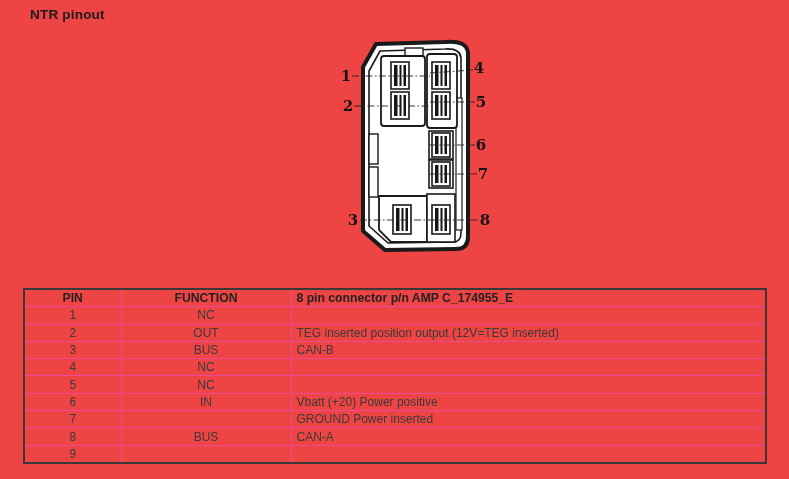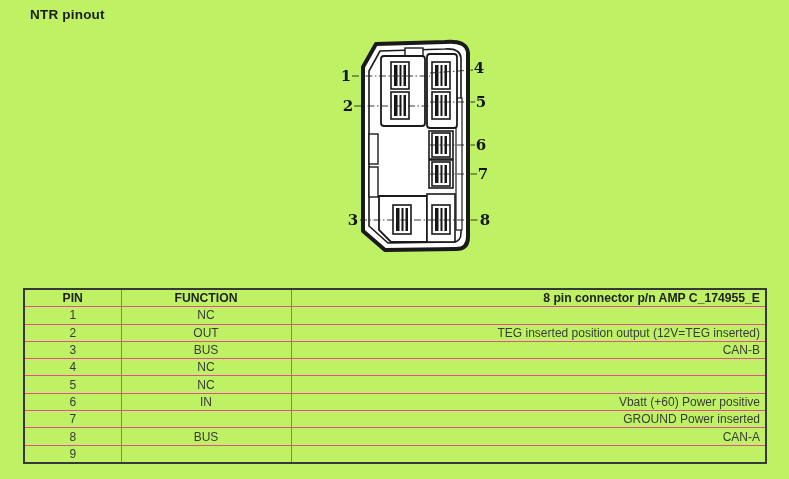--- a/index.html
+++ b/index.html
@@ -8,21 +8,21 @@
     background: #ffffff;
     width: 789px;
     height: 479px;
     overflow: hidden;
     font-family: "Liberation Sans", sans-serif;
   }
   .page {
     position: relative;
     width: 789px;
     height: 479px;
-    background: #bef264;
+    background: #ef4444;
   }
   .page-title {
     position: absolute;
     left: 30px;
     top: 7px;
     font-size: 13.5px;
     font-weight: bold;
     color: #1c1c1c;
     letter-spacing: 0.2px;
   }
@@ -57,21 +57,21 @@
     color: #3a3a3a;
     overflow: hidden;
     white-space: nowrap;
   }
   .pinout-table th {
     font-weight: bold;
     color: #222222;
     font-size: 12.2px;
   }
   .cell-center { text-align: center; }
-  .cell-left { text-align: right; }
+  .cell-left { text-align: left; }
 </style>
 </head>
 <body>
 
 <div class="page">
 
   <div class="page-title">NTR pinout</div>
 
   <div class="connector-diagram">
     <svg width="160" height="225" viewBox="0 0 160 225">
@@ -211,21 +211,21 @@
         <td class="cell-left"></td>
       </tr>
       <tr>
         <td class="cell-center">5</td>
         <td class="cell-center">NC</td>
         <td class="cell-left"></td>
       </tr>
       <tr>
         <td class="cell-center">6</td>
         <td class="cell-center">IN</td>
-        <td class="cell-left">Vbatt (+60) Power positive</td>
+        <td class="cell-left">Vbatt (+20) Power positive</td>
       </tr>
       <tr>
         <td class="cell-center">7</td>
         <td class="cell-center"></td>
         <td class="cell-left">GROUND Power inserted</td>
       </tr>
       <tr>
         <td class="cell-center">8</td>
         <td class="cell-center">BUS</td>
         <td class="cell-left">CAN-A</td>

